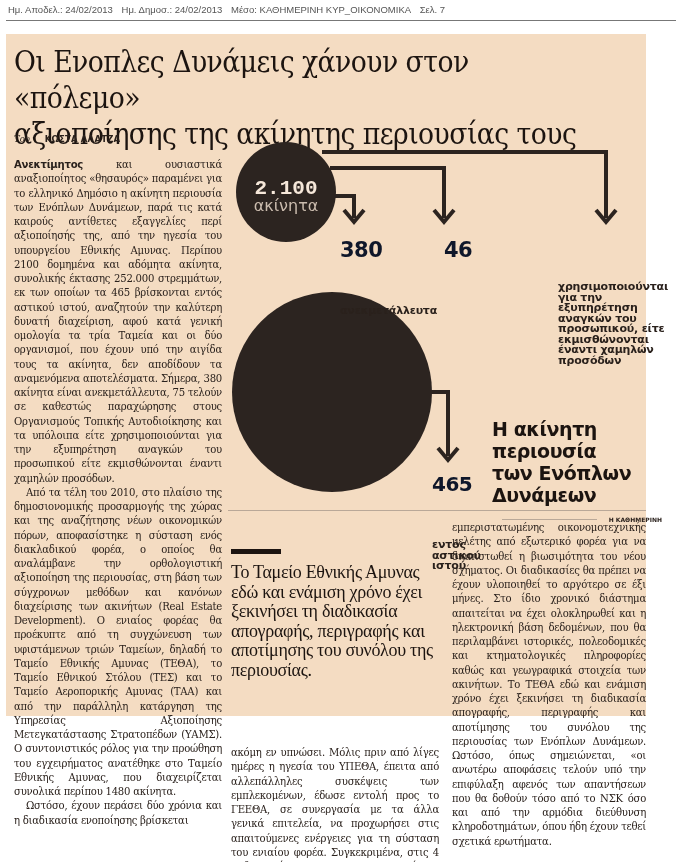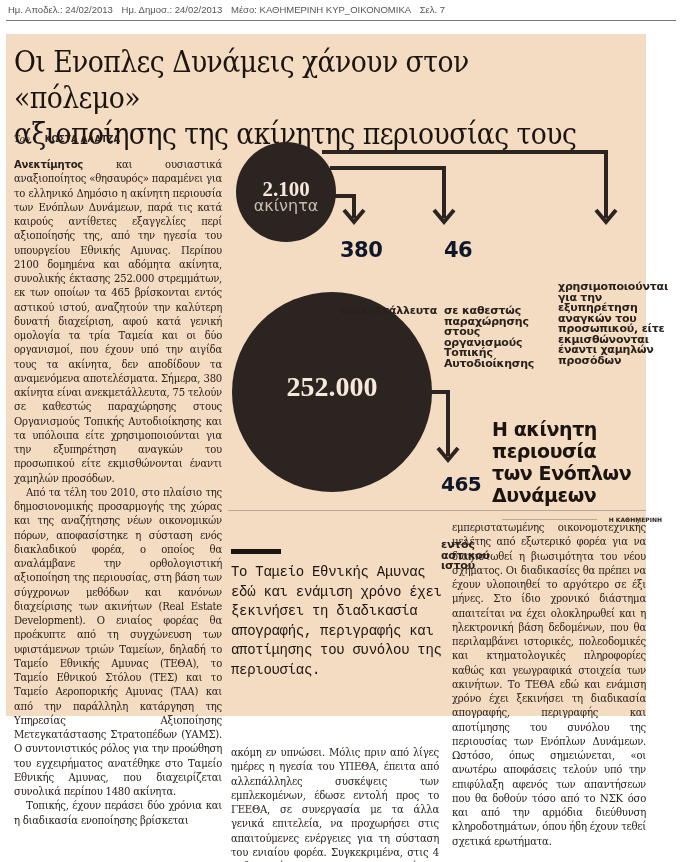--- a/index.html
+++ b/index.html
@@ -41,51 +41,51 @@
   .col .lead { font-family: "DejaVu Sans", sans-serif; font-weight: bold; }
   .col1 { left: 8px; top: 124px; width: 208px; }
   .col2 { left: 225px; top: 712px; width: 208px; }
   .col3 { left: 446px; top: 487px; width: 194px; }
 
   .pull {
     position: absolute; left: 225px; top: 515px; width: 212px;
   }
   .pull-bar { width: 50px; height: 5px; background: #1c1410; margin-bottom: 9px; }
   .pull-text {
-    font-family: Liberation Mono, monospace; font-size: 14px; line-height: 19.5px;
+    font-family: Liberation Serif, serif; font-size: 18px; line-height: 19.5px;
     color: #1c1410; letter-spacing: -0.3px;
   }
 
   .divider {
     position: absolute; left: 222px; top: 476px; width: 418px; height: 1px;
     background: #b9a898;
   }
 
   
   .info { position: absolute; left: 216px; top: 100px; width: 424px; height: 380px; }
   .circle {
     position: absolute; border-radius: 50%; background: #2c2420;
     color: #f6e8da; text-align: center;
   }
   .circle-small { left: 14px; top: 8px; width: 100px; height: 100px; }
   .circle-big { left: 10px; top: 158px; width: 200px; height: 200px; border-radius: 50%; }
-  .circle .num { font-family: Liberation Serif, serif; font-weight: bold; }
+  .circle .num { font-family: Liberation Mono, monospace; font-weight: bold; }
   .circle .lbl { font-family: "DejaVu Sans", sans-serif; color: #cbbcae; }
   .circle-small .num { font-size: 21px; padding-top: 36px; line-height: 22px; }
   .circle-small .lbl { font-size: 16px; line-height: 12px; }
   .circle-big .num { font-size: 28px; padding-top: 80px; line-height: 30px; }
   .circle-big .lbl { font-size: 11px; line-height: 14px; }
 
   .stat { position: absolute; font-family: "DejaVu Sans", sans-serif; }
   .stat .num { font-size: 21px; font-weight: bold; color: #0f172a; line-height: 24px; letter-spacing: -0.5px; }
   .stat .lbl { font-size: 11px; font-weight: bold; color: #2a211c; line-height: 10.5px; letter-spacing: -0.2px; margin-top: 44px; }
   .stat-380 { left: 118px; top: 104px; width: 90px; }
   .stat-75 { left: 196px; top: 104px; width: 110px; }
   .stat-1645 { left: 336px; top: 104px; width: 120px; }
-  .stat-465 { left: 219px; top: 338px; width: 50px; }
+  .stat-465 { left: 210px; top: 338px; width: 50px; }
   .stat-465 .num { font-size: 20px; }
 
   .arrows { position: absolute; left: 0; top: 0; width: 424px; height: 380px; }
 
   .info-title {
     position: absolute; left: 270px; top: 284px; width: 150px;
     font-family: "DejaVu Sans", sans-serif; font-weight: bold;
     font-size: 19px; line-height: 22px; color: #1c1410; letter-spacing: -0.4px;
   }
   .credit {
@@ -114,21 +114,21 @@
   </h1>
 
   <div class="byline">
     <span class="pre">Του</span>
     <span class="name">ΚΩΣΤΑ ΑΛΑΤΖΑ</span>
   </div>
 
   <div class="col col1">
     <p><span class="lead">Ανεκτίμητος</span><span> και ουσιαστικά αναξιοποίητος «θησαυρός» παραμένει για το ελληνικό Δημόσιο η ακίνητη περιουσία των Ενόπλων Δυνάμεων, παρά τις κατά καιρούς αντίθετες εξαγγελίες περί αξιοποίησής της, από την ηγεσία του υπουργείου Εθνικής Αμυνας. Περίπου 2100 δομημένα και αδόμητα ακίνητα, συνολικής έκτασης 252.000 στρεμμάτων, εκ των οποίων τα 465 βρίσκονται εντός αστικού ιστού, αναζητούν την καλύτερη δυνατή διαχείριση, αφού κατά γενική ομολογία τα τρία Ταμεία και οι δύο οργανισμοί, που έχουν υπό την αιγίδα τους τα ακίνητα, δεν αποδίδουν τα αναμενόμενα αποτελέσματα. Σήμερα, 380 ακίνητα είναι ανεκμετάλλευτα, 75 τελούν σε καθεστώς παραχώρησης στους Οργανισμούς Τοπικής Αυτοδιοίκησης και τα υπόλοιπα είτε χρησιμοποιούνται για την εξυπηρέτηση αναγκών του προσωπικού είτε εκμισθώνονται έναντι χαμηλών προσόδων.</span></p>
     <p class="indent">Από τα τέλη του 2010, στο πλαίσιο της δημοσιονομικής προσαρμογής της χώρας και της αναζήτησης νέων οικονομικών πόρων, αποφασίστηκε η σύσταση ενός διακλαδικού φορέα, ο οποίος θα αναλάμβανε την ορθολογιστική αξιοποίηση της περιουσίας, στη βάση των σύγχρονων μεθόδων και κανόνων διαχείρισης των ακινήτων (Real Estate Development). Ο ενιαίος φορέας θα προέκυπτε από τη συγχώνευση των υφιστάμενων τριών Ταμείων, δηλαδή το Ταμείο Εθνικής Αμυνας (ΤΕΘΑ), το Ταμείο Εθνικού Στόλου (ΤΕΣ) και το Ταμείο Αεροπορικής Αμυνας (ΤΑΑ) και από την παράλληλη κατάργηση της Υπηρεσίας Αξιοποίησης Μετεγκατάστασης Στρατοπέδων (ΥΑΜΣ). Ο συντονιστικός ρόλος για την προώθηση του εγχειρήματος ανατέθηκε στο Ταμείο Εθνικής Αμυνας, που διαχειρίζεται συνολικά περίπου 1480 ακίνητα.</p>
-    <p class="indent">Τοπικής, έχουν περάσει δύο χρόνια και η διαδικασία ενοποίησης βρίσκεται</p>
+    <p class="indent">Ωστόσο, έχουν περάσει δύο χρόνια και η διαδικασία ενοποίησης βρίσκεται</p>
   </div>
 
   <div class="info">
     <svg class="arrows" viewBox="0 0 424 380" width="424" height="380">
       <g fill="none" stroke="#2c2420" stroke-width="4">
 
         <path d="M100 18 H384 V84"></path>
         <path d="M374 76 L384 88 L394 76"></path>
 
         <path d="M108 34 H222 V84"></path>
@@ -141,30 +141,28 @@
         <path d="M216 314 L226 326 L236 314"></path>
       </g>
     </svg>
 
     <div class="circle circle-small">
       <div class="num">2.100</div>
       <div class="lbl">ακίνητα</div>
     </div>
 
     <div class="circle circle-big">
-      <div class="num">252.000</div>
     </div>
 
     <div class="stat stat-380">
       <div class="num">380</div>
       <div class="lbl">ανεκμετάλλευτα</div>
     </div>
     <div class="stat stat-75" style="left:222px;">
       <div class="num">46</div>
-      <div class="lbl" style="width:100px;">σε καθεστώς παραχώρησης στους οργανισμούς Τοπικής Αυτοδιοίκησης</div>
     </div>
     <div class="stat stat-1645" style="left:336px;">
       <div class="lbl" style="width:108px;">χρησιμοποιούνται για την εξυπηρέτηση αναγκών του προσωπικού, είτε εκμισθώνονται έναντι χαμηλών προσόδων</div>
     </div>
     <div class="stat stat-465">
       <div class="num">465</div>
       <div class="lbl" style="width:40px;">εντός αστικού ιστού</div>
     </div>
 
     <div class="info-title">Η ακίνητη περιουσία των Ενόπλων Δυνάμεων</div>

